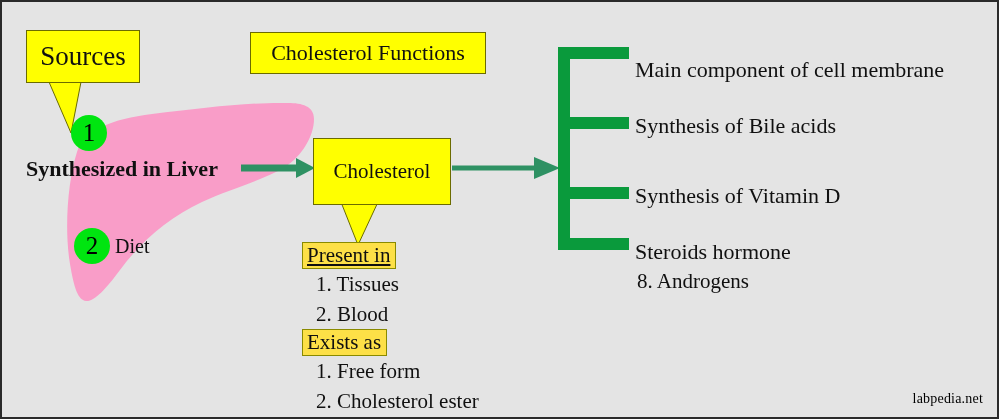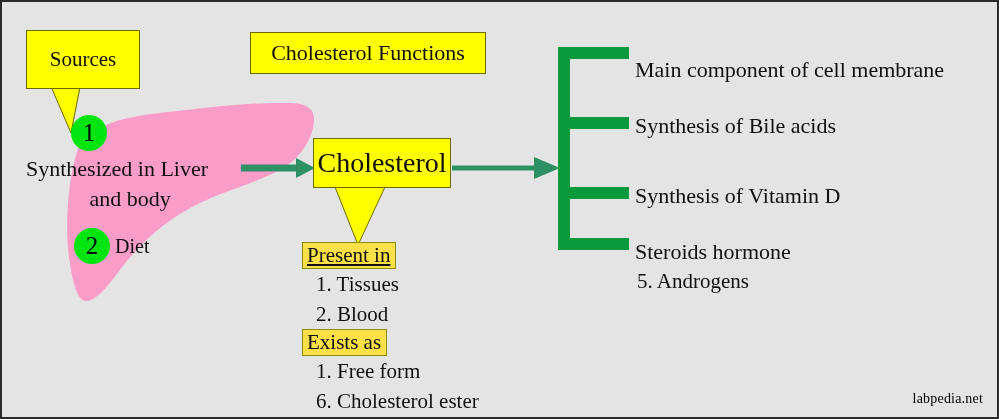--- a/index.html
+++ b/index.html
@@ -33,43 +33,44 @@
     position: absolute;
     background: #ffff00;
     border: 1px solid #6b6b00;
     display: flex;
     align-items: center;
     justify-content: center;
     box-sizing: border-box;
     white-space: nowrap;
   }
   #sources-box {
-    left: 24px; top: 28px; width: 114px; height: 59px;
-    font-size: 21px;
+    left: 24px; top: 28px; width: 114px; height: 53px;
+    font-size: 27px;
   }
   #title-box {
     left: 248px; top: 30px; width: 236px; height: 42px;
     font-size: 22px;
   }
   #chol-box {
-    left: 311px; top: 136px; width: 138px; height: 50px;
-    font-size: 28px;
+    left: 311px; top: 136px; width: 138px; height: 67px;
+    font-size: 21px;
   }
 
   
   .txt {
     position: absolute;
     white-space: nowrap;
     line-height: 1.0;
   }
   #liver-text {
     left: 24px; top: 152px;
     font-size: 22px;
     line-height: 30px;
-    text-align: center;
+    text-align: right;
+    font-weight: bold;
   }
   #liver-text .l2 { display:block; padding-left: 26px; }
 
   #diet-label { left: 113px; top: 234px; font-size: 20px; }
 
   .numcircle {
     position: absolute;
     width: 36px; height: 36px;
     border-radius: 50%;
     background: #00e510;
@@ -179,45 +180,44 @@
 
   <div class="ybox" id="title-box">
     <span>Cholesterol Functions</span>
   </div>
 
   <div class="numcircle" id="circle-1">
     <span>1</span>
   </div>
   <div class="txt" id="liver-text">
     <span>Synthesized in Liver</span>
-    <span class="l2">and body</span>
   </div>
 
   <div class="numcircle" id="circle-2">
     <span>2</span>
   </div>
   <div class="txt" id="diet-label">Diet</div>
 
   <div class="ybox" id="chol-box">
     <span>Cholesterol</span>
   </div>
 
   <div id="detail-block">
     <span class="hl u">Present in</span>
     <span class="sub">1. Tissues</span>
     <span class="sub">2. Blood</span>
     <span class="hl">Exists as</span>
     <span class="sub">1. Free form</span>
-    <span class="sub">6. Cholesterol ester</span>
+    <span class="sub">2. Cholesterol ester</span>
   </div>
 
   <div class="fn" id="fn-0">Main component of cell membrane</div>
   <div class="fn" id="fn-1">Synthesis of Bile acids</div>
   <div class="fn" id="fn-2">Synthesis of Vitamin D</div>
   <div class="fn" id="fn-3">Steroids hormone</div>
 
   <div id="steroid-list">
-    <span class="sl">5. Androgens</span>
+    <span class="sl">8. Androgens</span>
   </div>
 
   <div id="watermark">labpedia.net</div>
 
 </div>
 
 </body></html>

